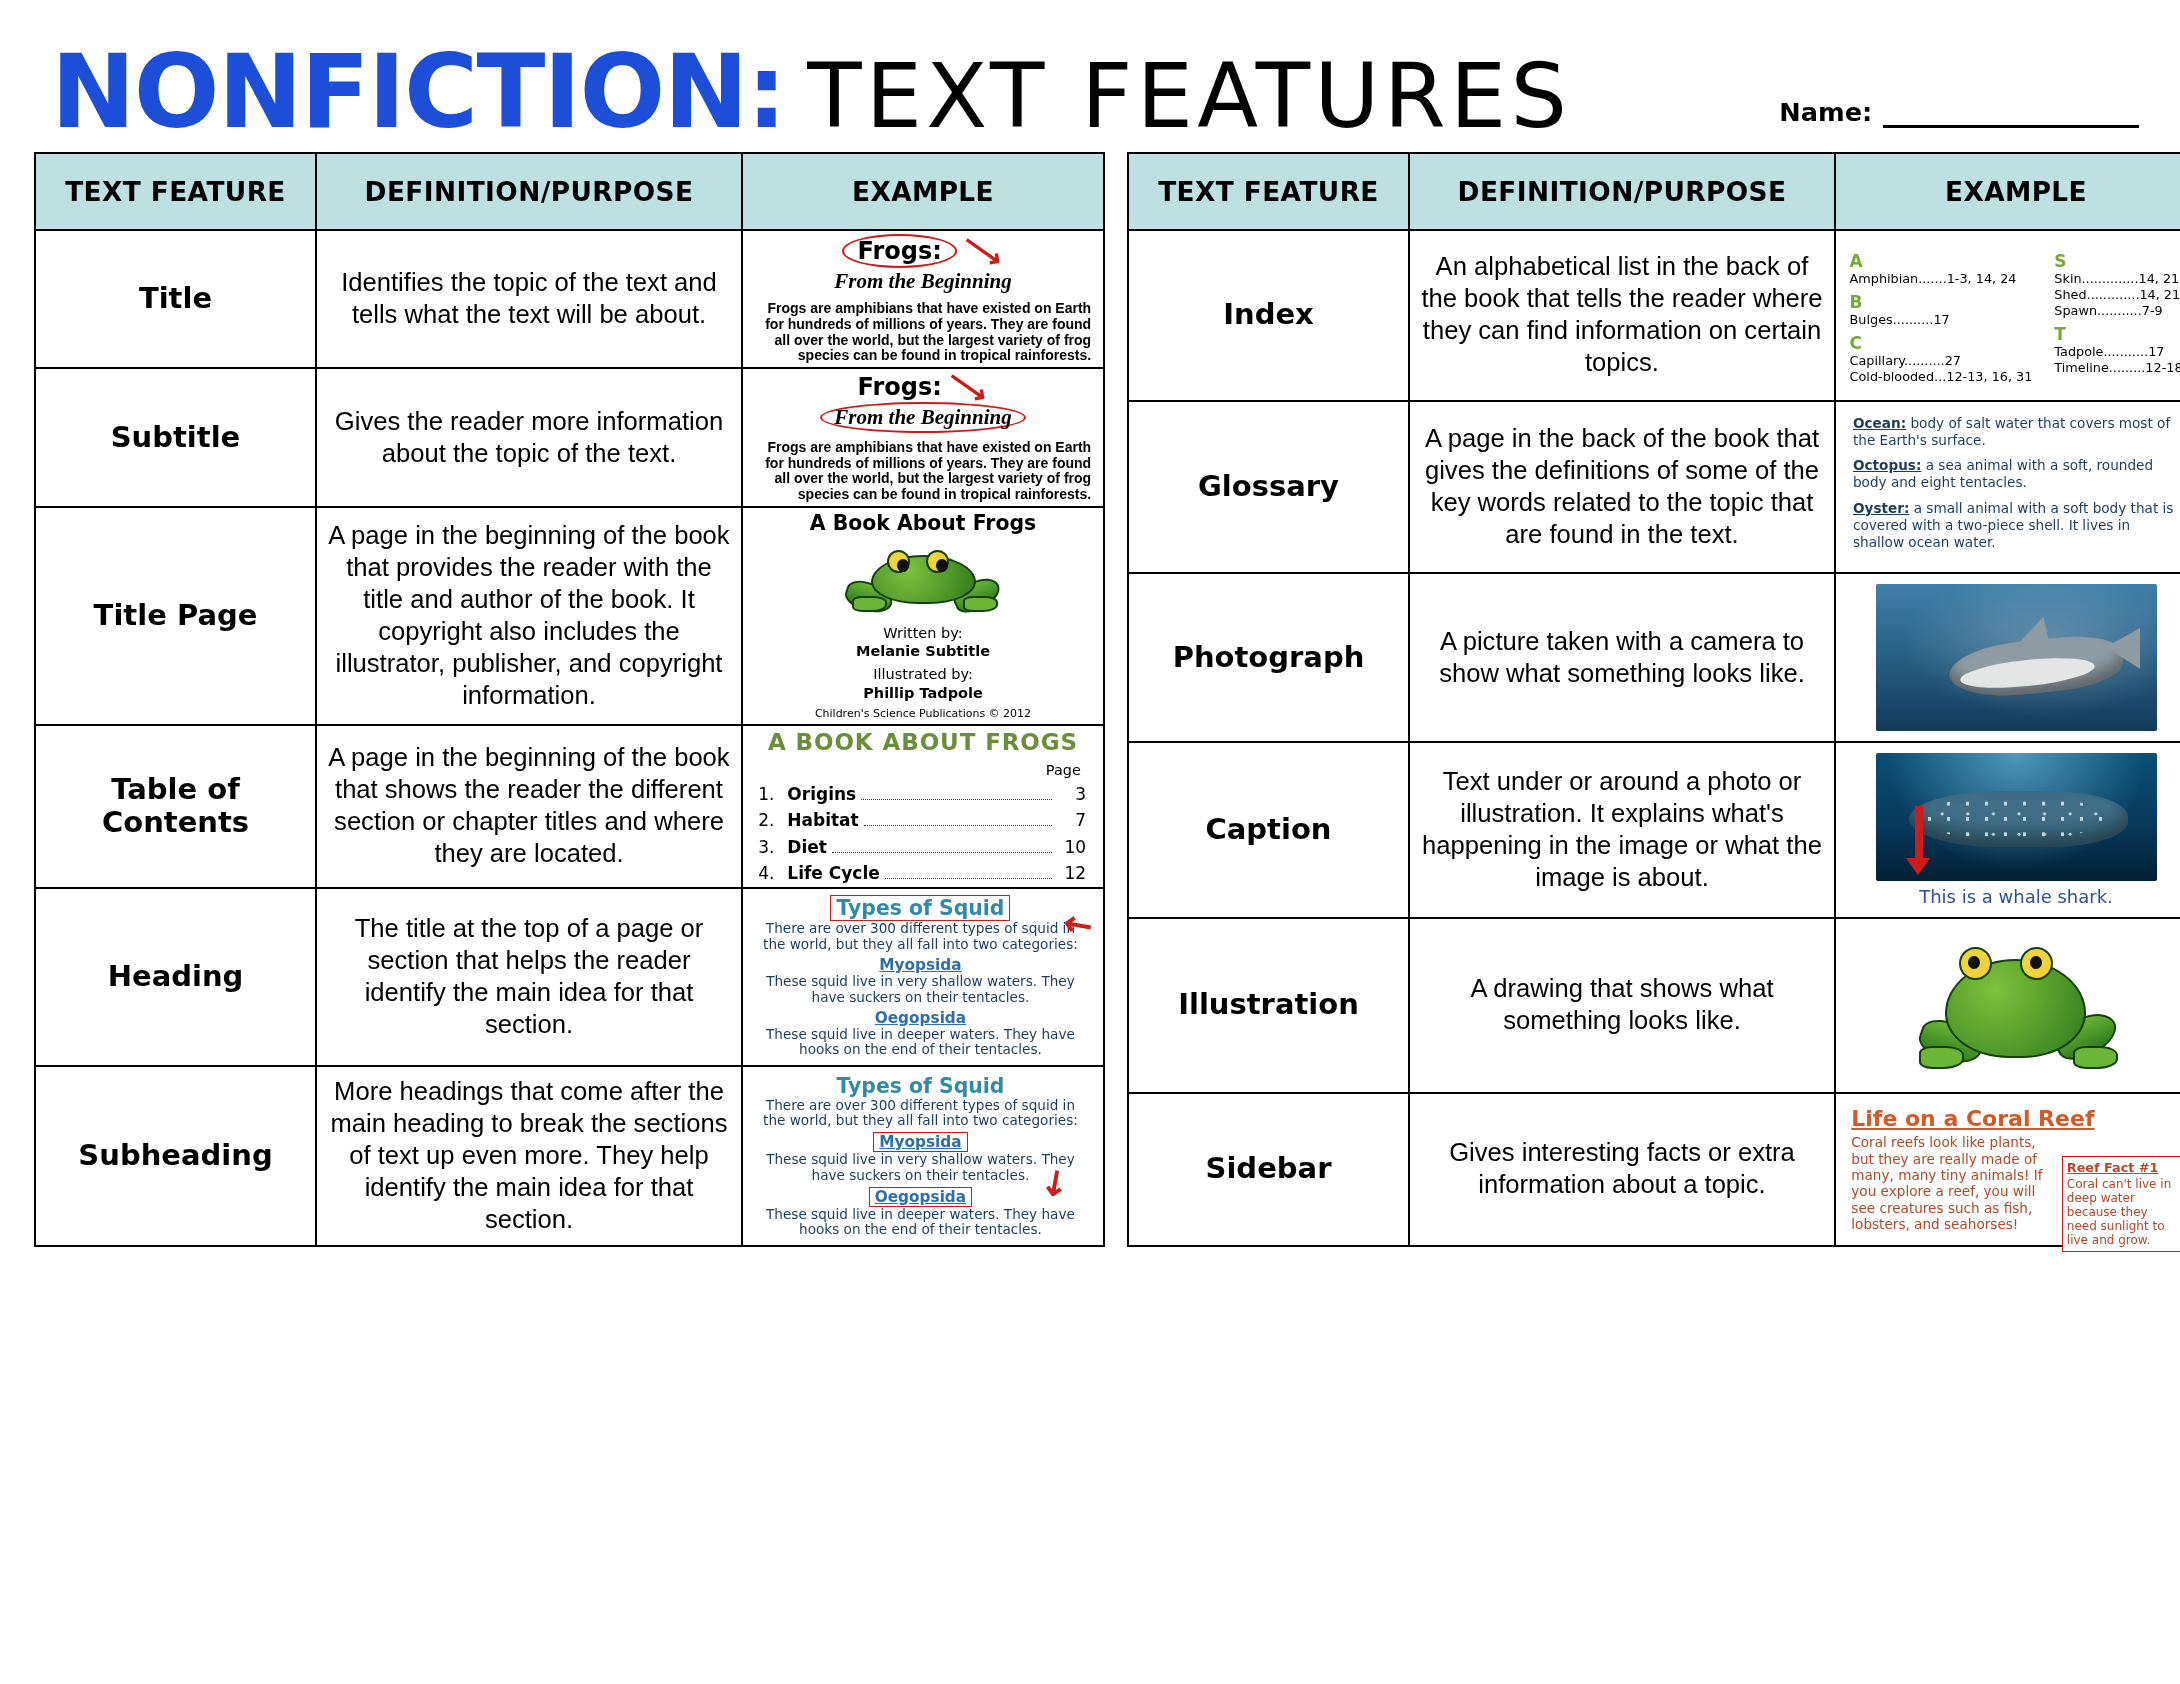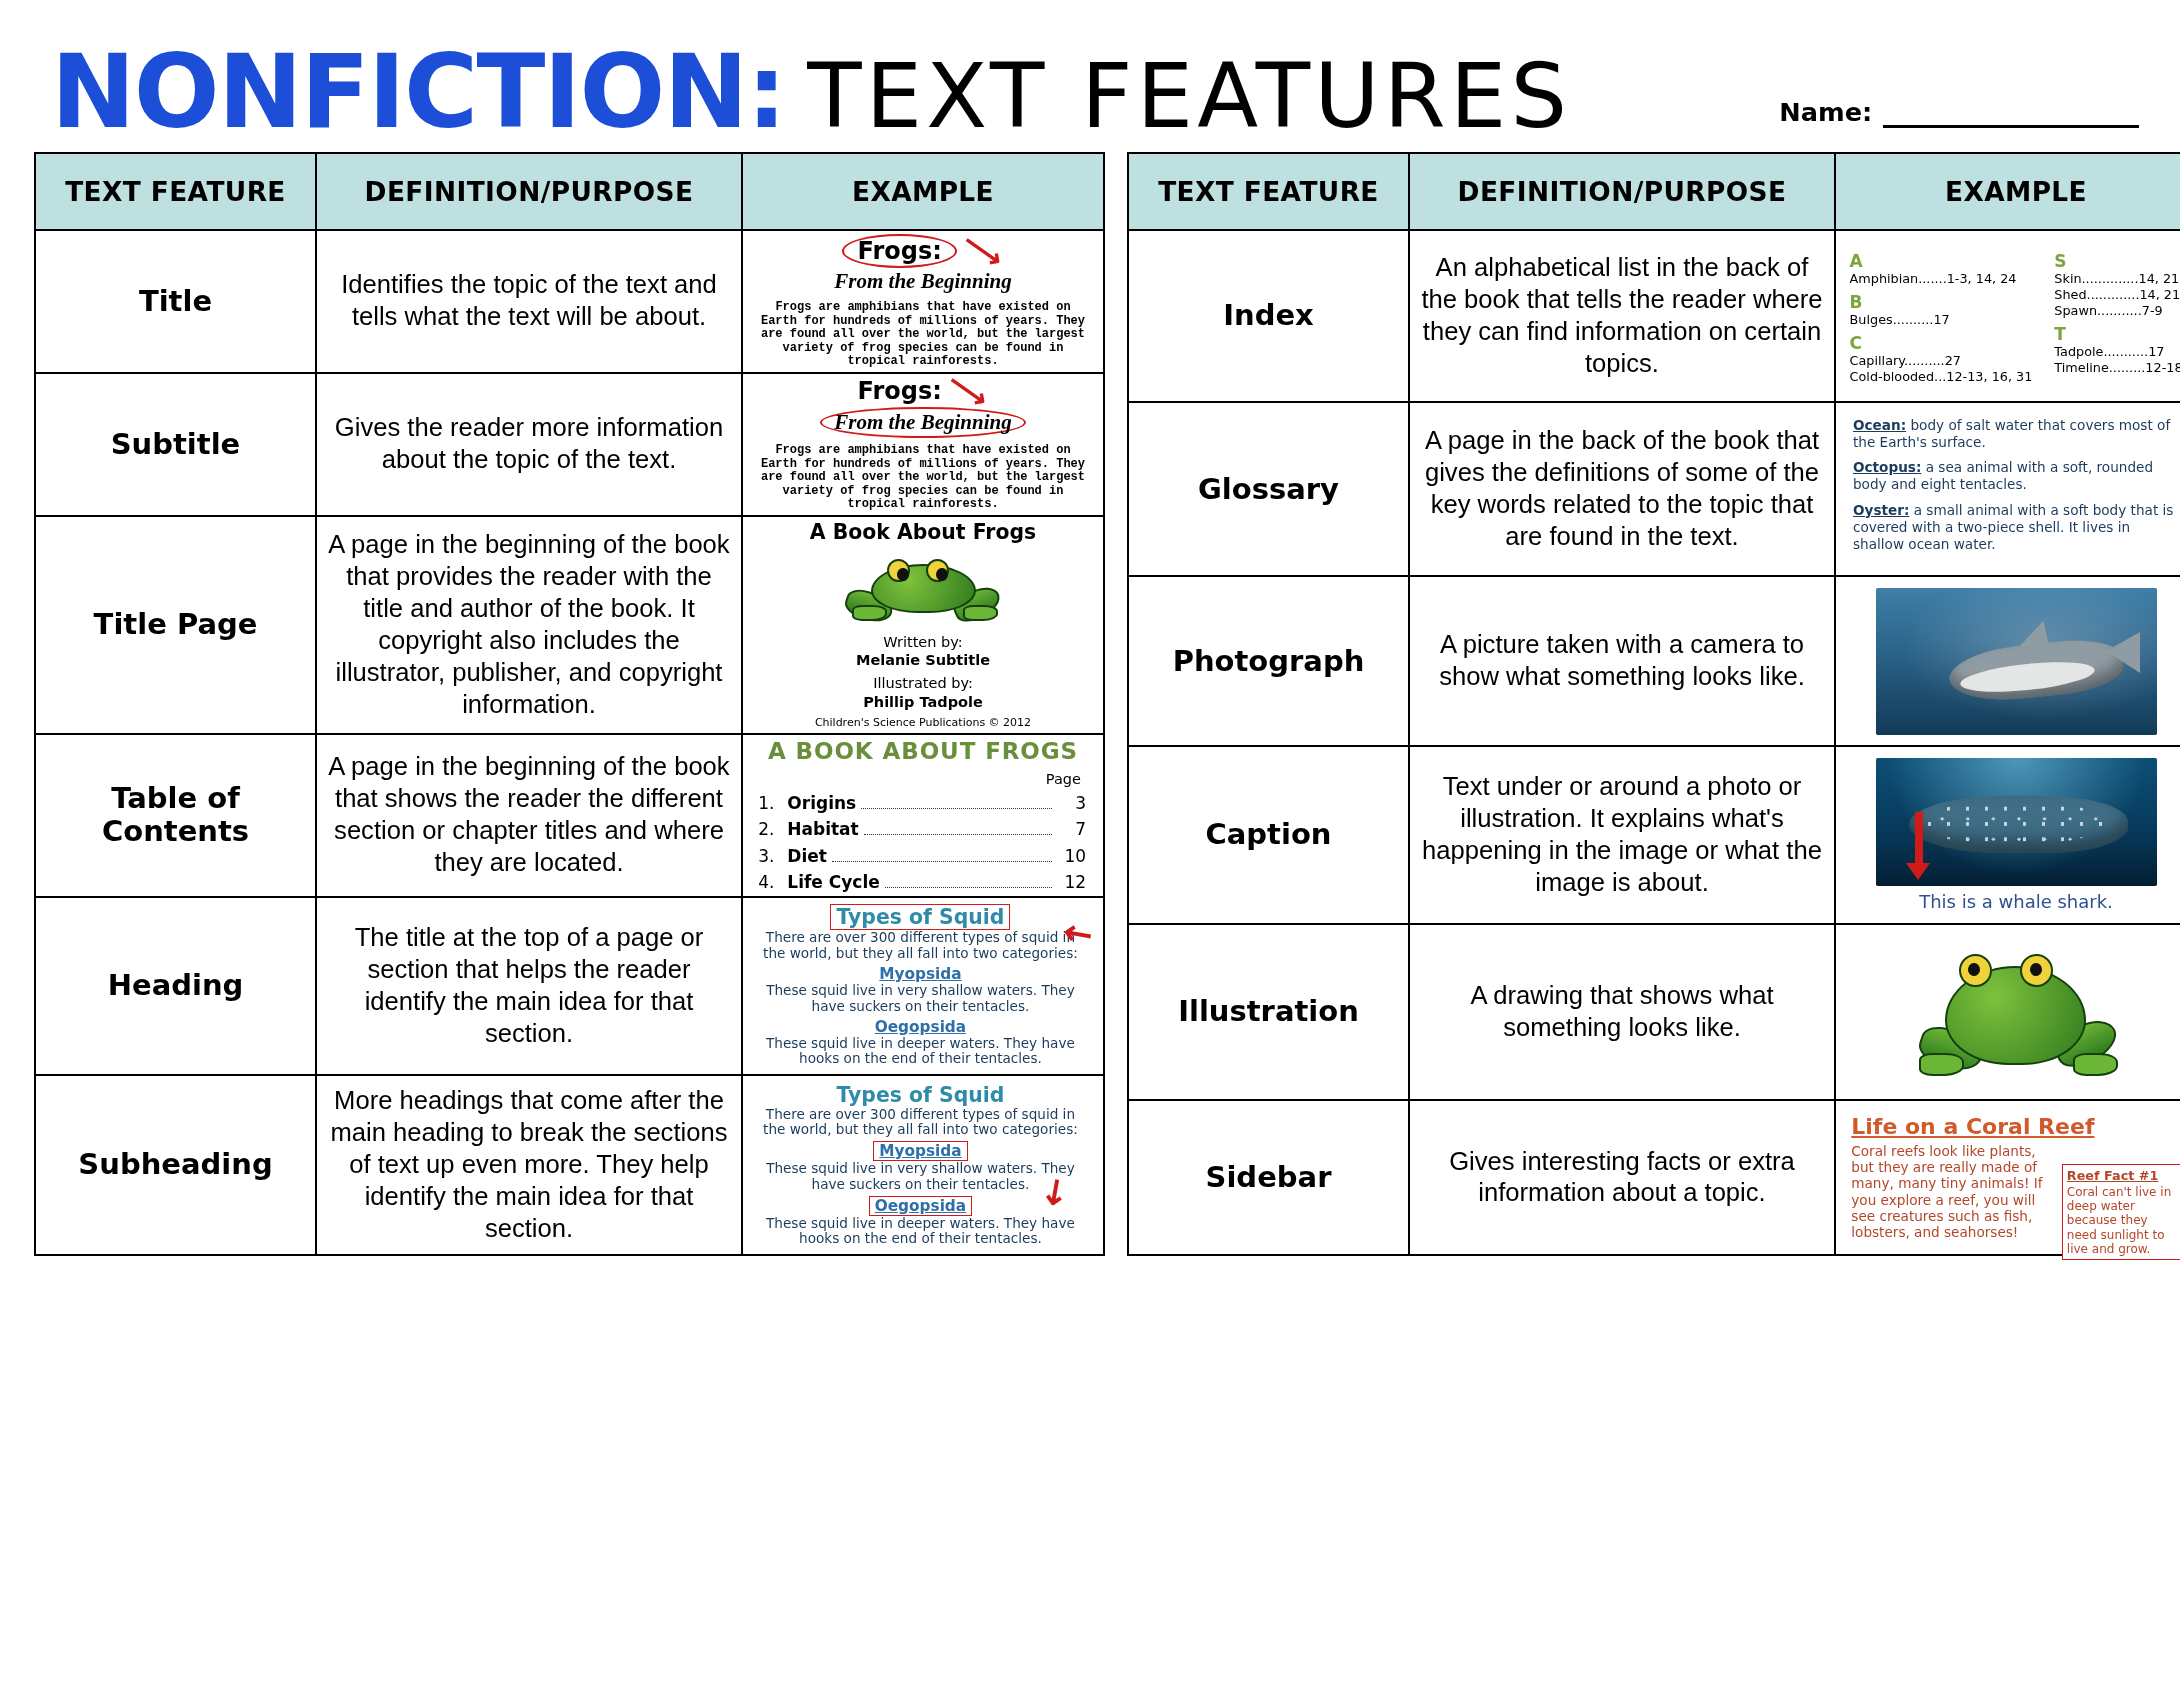--- a/index.html
+++ b/index.html
@@ -156,25 +156,25 @@
   }
   .arrow-red {
     color: #d11a1a;
     font-size: 29px;
     line-height: 0.6;
     display: inline-block;
     transform: rotate(35deg);
     font-weight: bold;
   }
   .frog-body {
-    font-family: Liberation Mono, monospace;
-    font-weight: bold;
-    font-size: 12px;
+    font-family: Liberation Sans, sans-serif;
+    font-weight: bold;
+    font-size: 14px;
     line-height: 1.12;
-    text-align: center;
+    text-align: right;
     margin-top: 6.8px;
     padding: 0 5.1px;
   }
 
   .tp-title {
     font-family: "DejaVu Sans", sans-serif;
     font-weight: bold;
     font-size: 20.4px;
     margin-bottom: 5.1px;
   }

